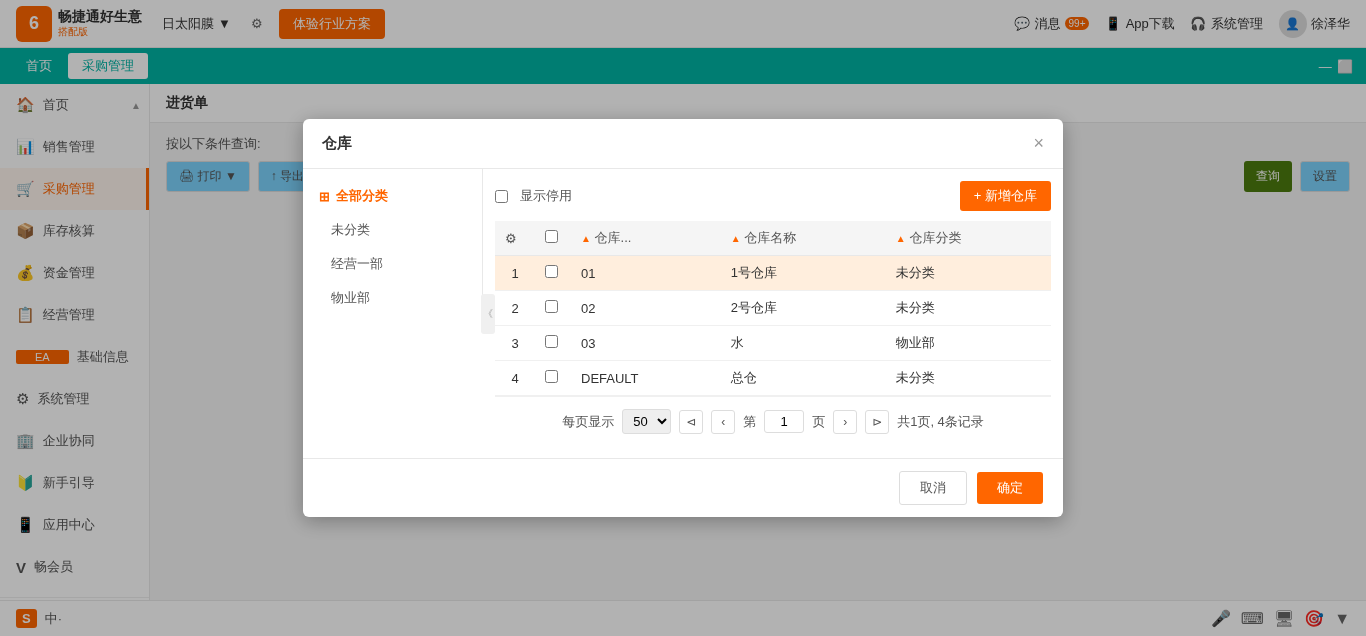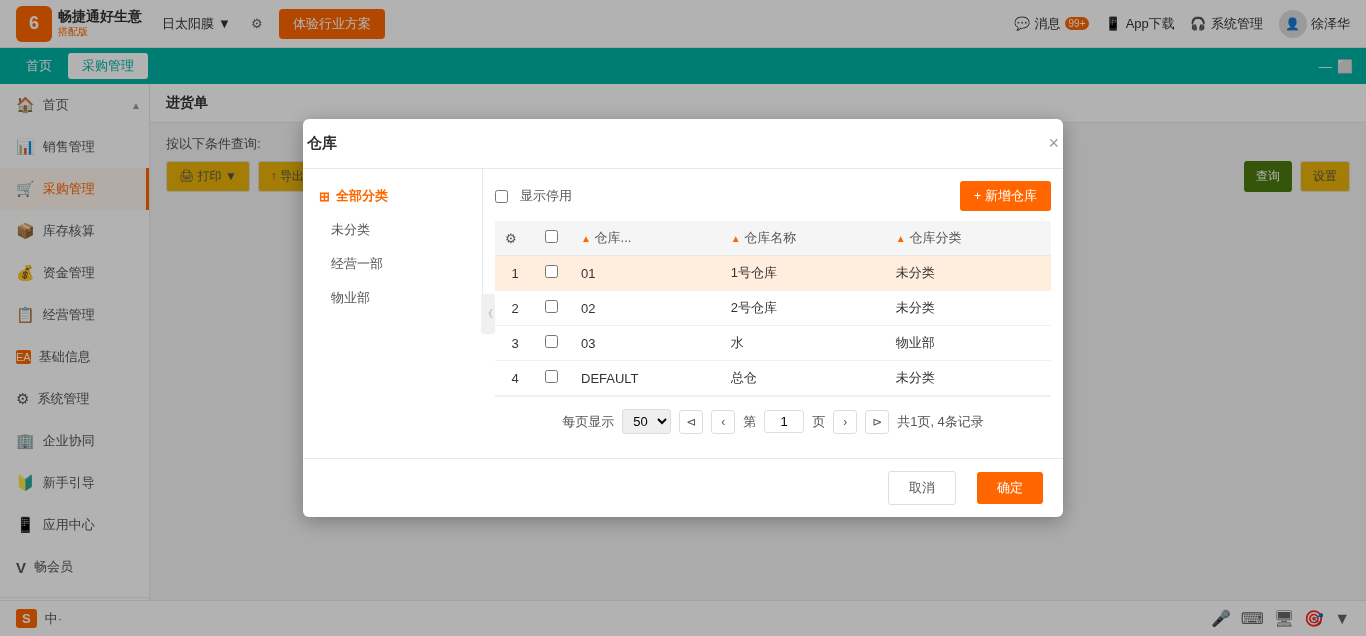--- a/index.html
+++ b/index.html
@@ -86,41 +86,41 @@
     
     .main-content { flex: 1; background: #f5f5f5; overflow: hidden; position: relative; }
     .page-title-bar {
       background: #fff; padding: 10px 16px; border-bottom: 1px solid #e8e8e8;
       font-size: 14px; color: #333; font-weight: bold;
     }
     .page-content { padding: 12px 16px; }
     .section-label { color: #555; font-size: 13px; margin-bottom: 8px; }
     .action-bar { display: flex; gap: 8px; margin-bottom: 8px; }
     .btn-action {
-      padding: 6px 12px; border: 1px solid #ddd; background: #eab308; border-radius: 3px;
+      padding: 6px 12px; border: 1px solid #ddd; background: #7dd3fc; border-radius: 3px;
       font-size: 12px; cursor: pointer; color: #555;
     }
     .btn-primary { background: #4d7c0f; color: #fff; border: none; }
 
     
     .overlay {
       position: fixed; top: 0; left: 0; right: 0; bottom: 0;
       background: rgba(0,0,0,0.3); z-index: 100;
       display: flex; align-items: center; justify-content: center;
     }
 
     
     .modal {
       background: #fff; border-radius: 6px; width: 760px;
       box-shadow: 0 4px 20px rgba(0,0,0,0.3);
       display: flex; flex-direction: column; max-height: 540px;
     }
     .modal-header {
       display: flex; align-items: center; justify-content: space-between;
-      padding: 14px 4px; border-bottom: 1px solid #e8e8e8;
+      padding: 14px 19px; border-bottom: 1px solid #e8e8e8;
     }
     .modal-title { font-size: 15px; color: #333; font-weight: bold; }
     .modal-close { cursor: pointer; color: #999; font-size: 18px; }
 
     .modal-body { display: flex; flex: 1; overflow: hidden; }
 
     
     .cat-panel {
       width: 180px; border-right: 1px solid #e8e8e8; padding: 10px 0;
       display: flex; flex-direction: column;
@@ -194,21 +194,21 @@
       background: #fff;
     }
     .page-input {
       width: 40px; text-align: center; border: 1px solid #ddd; border-radius: 3px;
       padding: 3px 4px; font-size: 13px;
     }
     .page-total { font-size: 13px; color: #555; }
 
     
     .modal-footer {
-      display: flex; align-items: center; justify-content: flex-end; gap: 21px;
+      display: flex; align-items: center; justify-content: flex-end; gap: 10px;
       padding: 12px 20px; border-top: 1px solid #e8e8e8;
     }
     .btn-cancel {
       padding: 7px 20px; border: 1px solid #ddd; background: #fff; border-radius: 3px;
       font-size: 13px; cursor: pointer; color: #555;
     }
     .btn-confirm {
       padding: 7px 20px; background: #f60; color: #fff; border: none; border-radius: 3px;
       font-size: 13px; cursor: pointer;
     }
@@ -292,21 +292,21 @@
     </div>
     <div class="sidebar-item">
       <span class="si-icon">💰</span>
       <span>资金管理</span>
     </div>
     <div class="sidebar-item">
       <span class="si-icon">📋</span>
       <span>经营管理</span>
     </div>
     <div class="sidebar-item">
-      <span class="si-icon" style="background:#f60;color:#fff;padding:1px 0;border-radius:2px;font-size:11px;">EA</span>
+      <span class="si-icon" style="background:#f60;color:#fff;padding:1px 19px;border-radius:2px;font-size:11px;">EA</span>
       <span>基础信息</span>
     </div>
     <div class="sidebar-item">
       <span class="si-icon">⚙</span>
       <span>系统管理</span>
     </div>
     <div class="sidebar-item">
       <span class="si-icon">🏢</span>
       <span>企业协同</span>
     </div>

